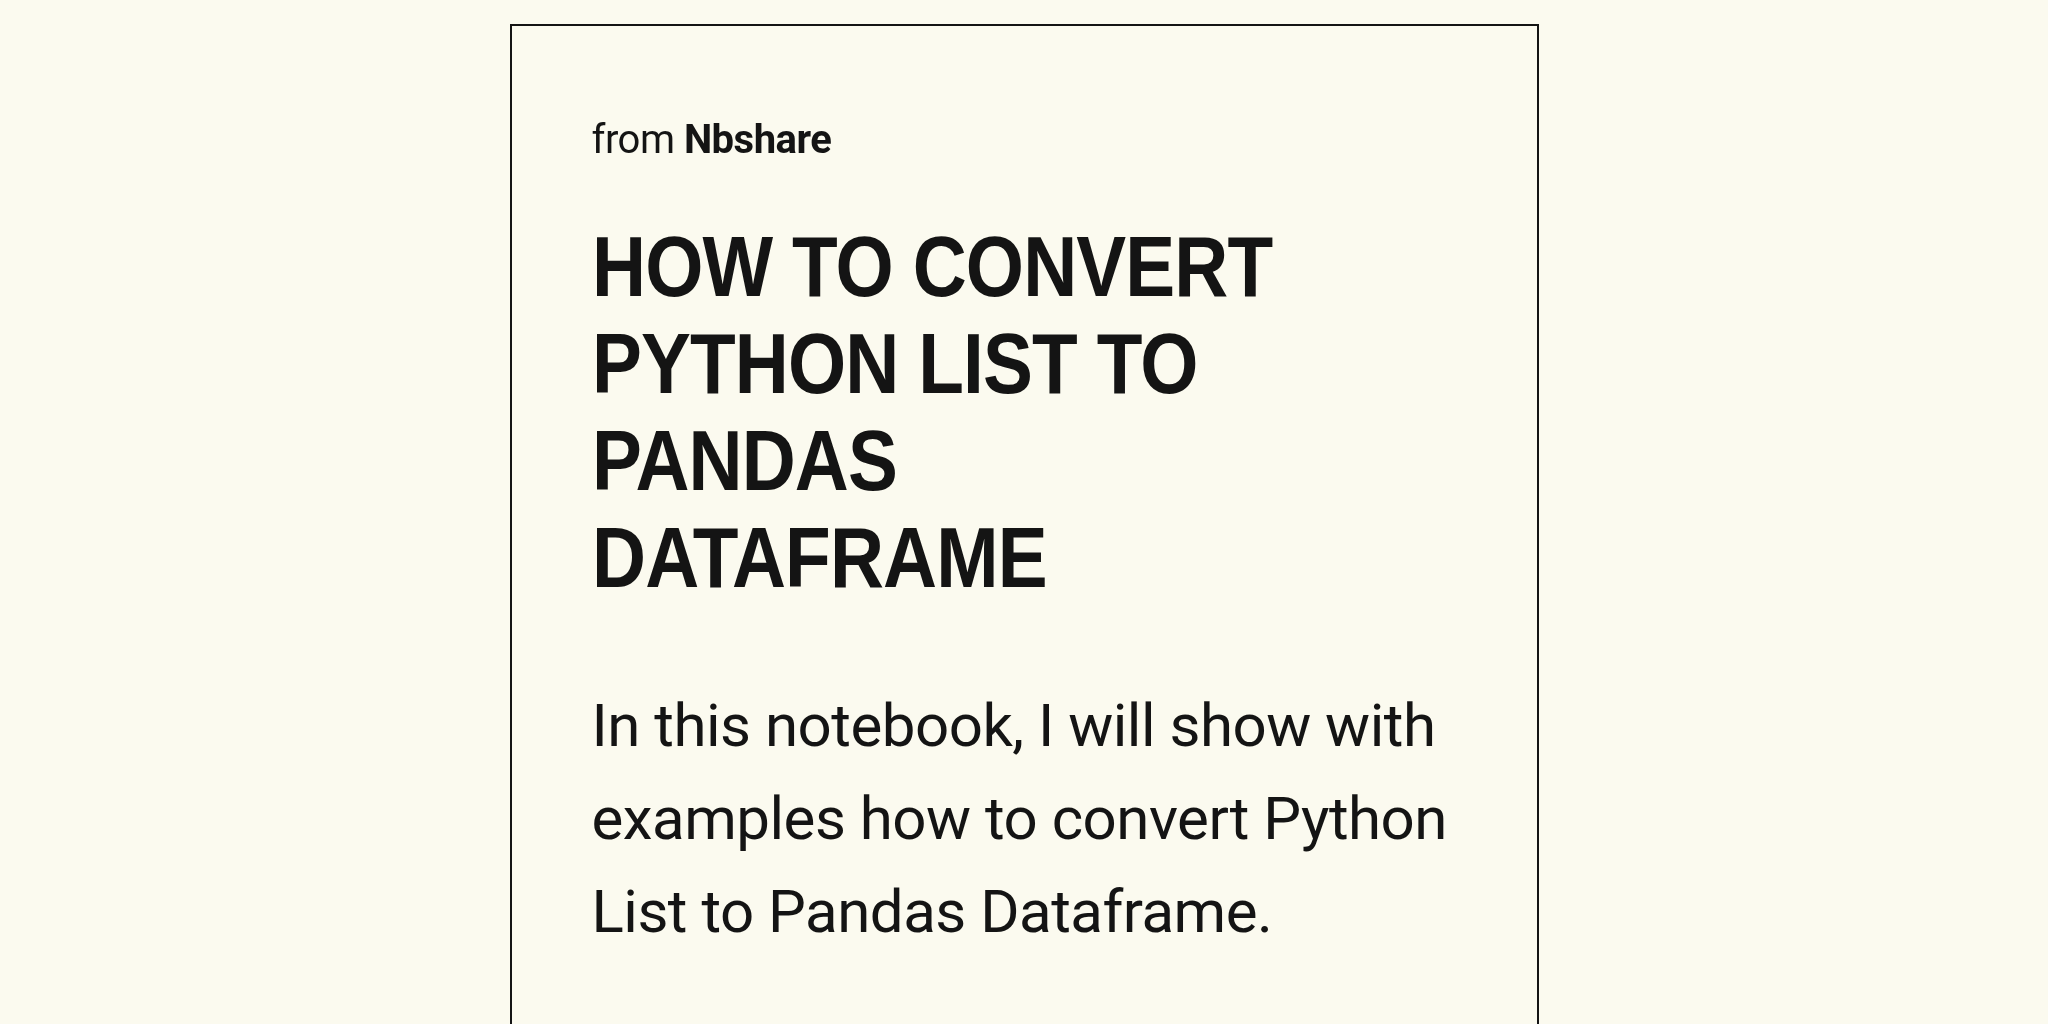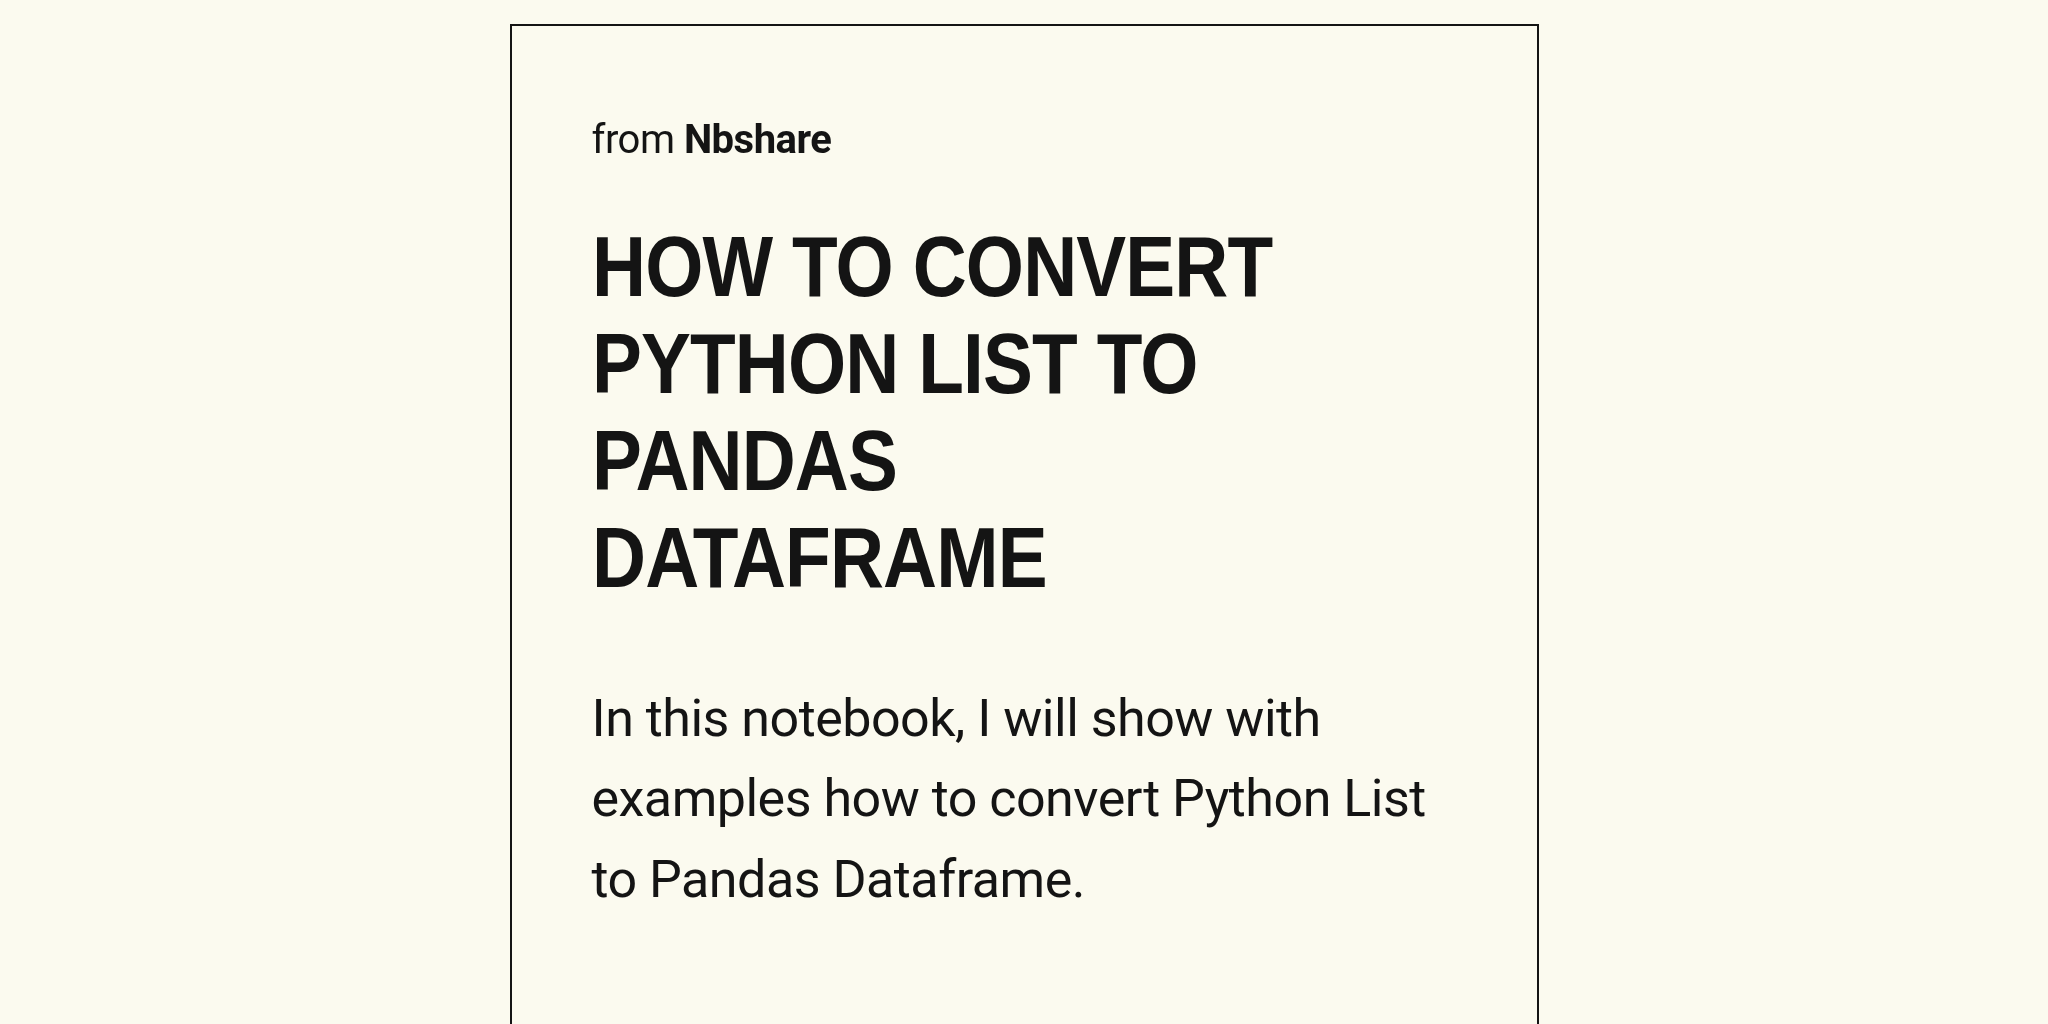--- a/index.html
+++ b/index.html
@@ -33,21 +33,21 @@
     text-transform: uppercase;
     font-size: 85px;
     line-height: 1.14;
     letter-spacing: -1px;
     color: #141414;
     margin-bottom: 72px;
     transform: scaleX(0.88);
     transform-origin: left center;
   }
   .desc {
-    font-size: 52px;
+    font-size: 60px;
     line-height: 1.55;
     color: #141414;
     letter-spacing: -0.5px;
     max-width: 880px;
   }
 </style>
 </head>
 <body>
 
 <div class="card">

